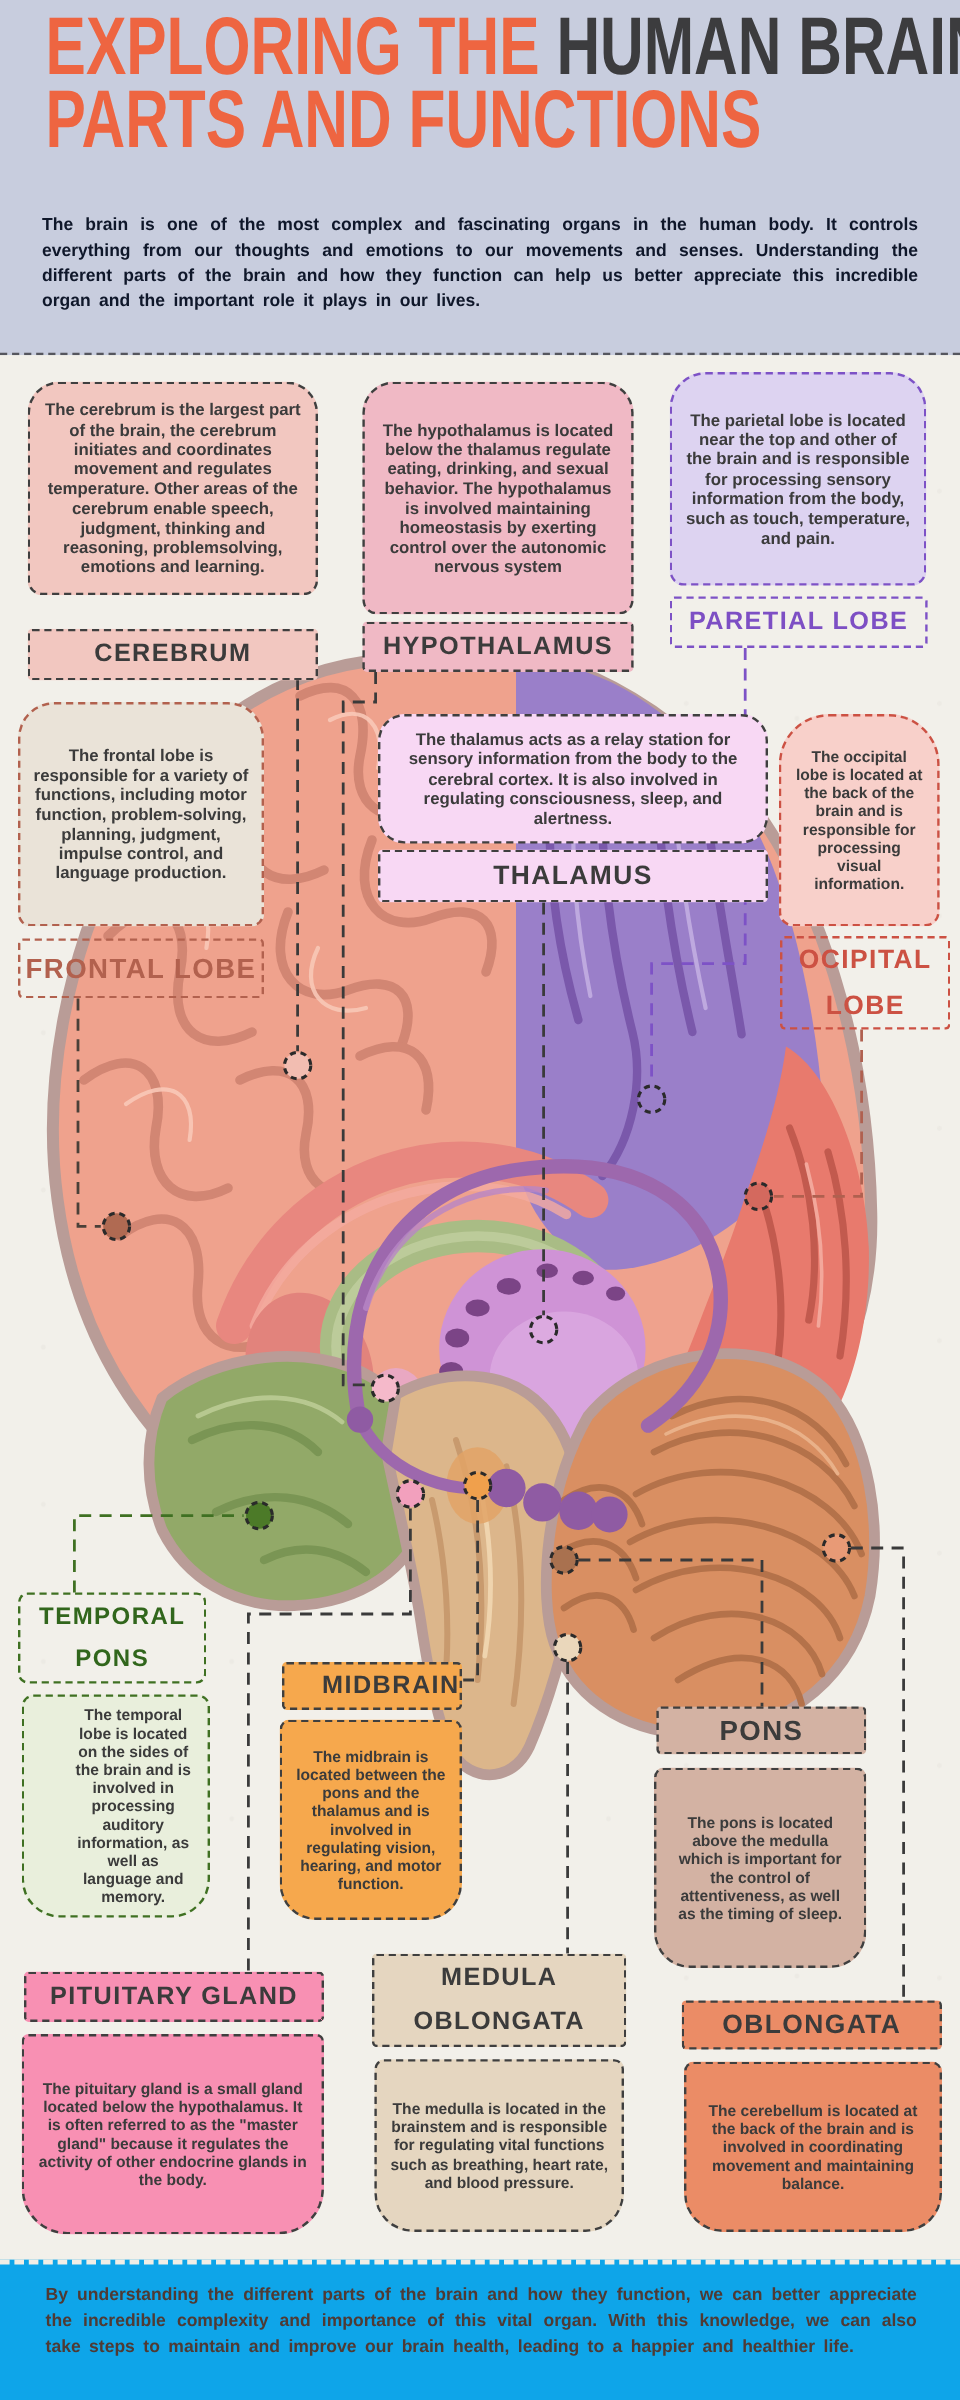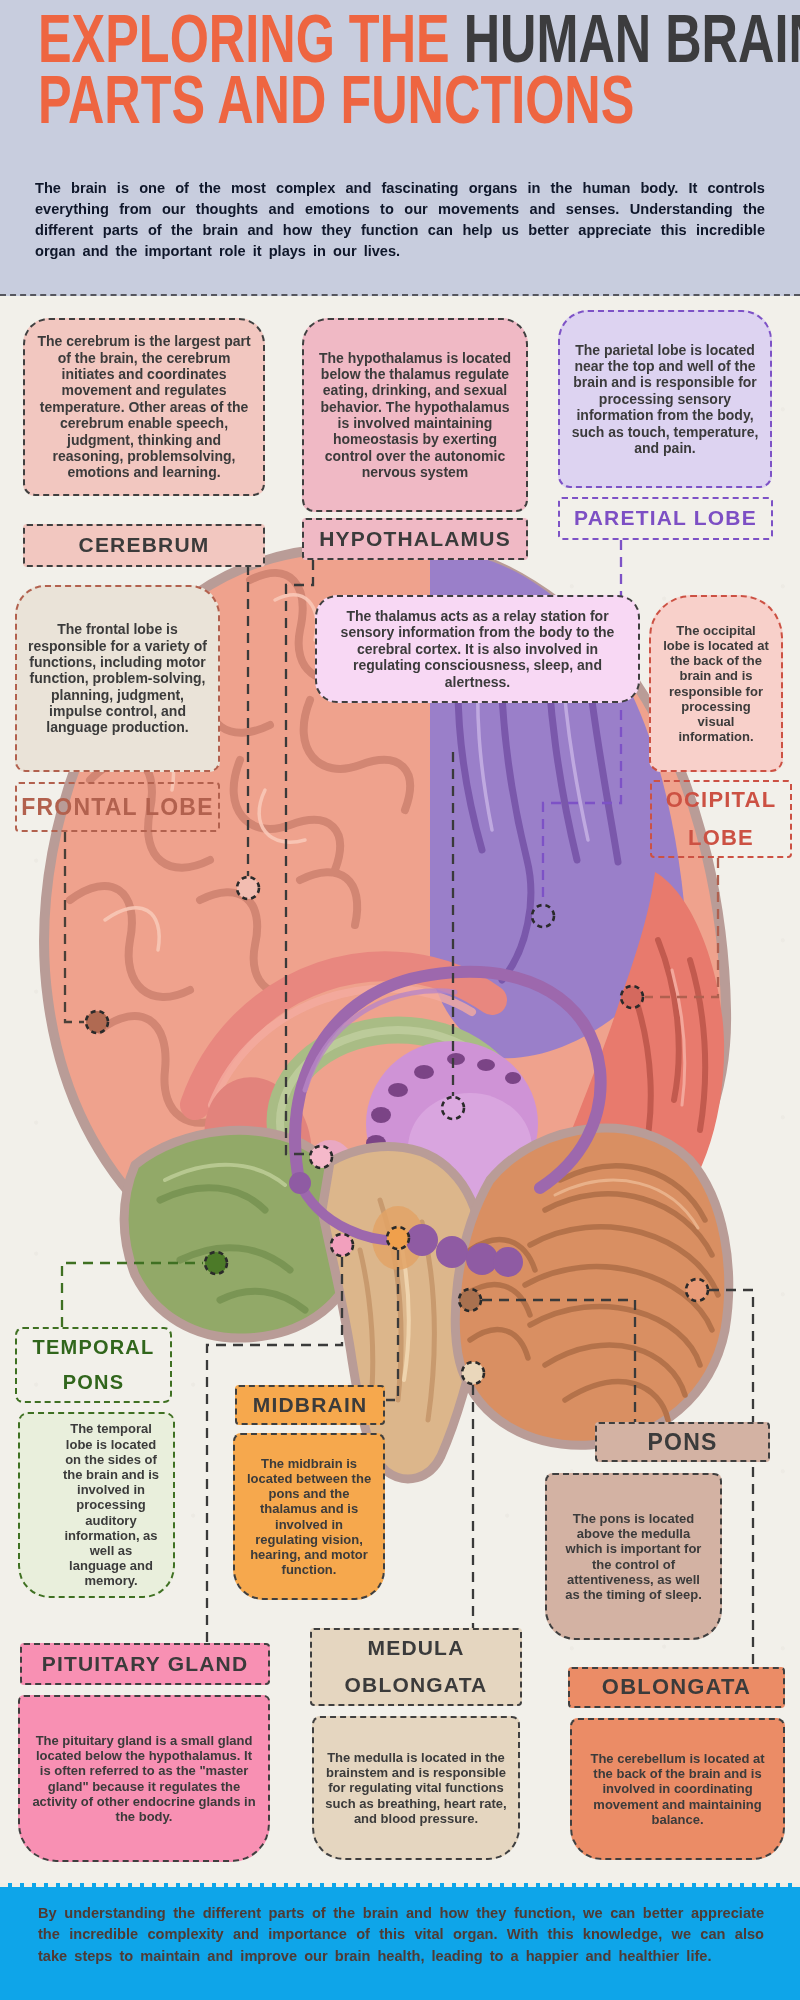--- a/index.html
+++ b/index.html
@@ -39,21 +39,21 @@
   .p-hypo{background:#f0b9c5;border-color:#3f3f3f;}
   .p-parietal{background:#ddd3f1;border-color:#7d52c6;}
   .p-parietal-label{background:transparent;border-color:#7d52c6;color:#7d4fc4;}
   .p-frontal{background:#eae3d8;border-color:#b2614e;}
   .p-frontal-label{background:transparent;border-color:#b2614e;color:#b2614e;}
   .p-thalamus{background:#f8d8f4;border-color:#3f3f3f;}
   .p-occipital{background:#f8d0ca;border-color:#cc5143;}
   .p-occipital-label{background:transparent;border-color:#cc5143;color:#cc5143;}
   .p-temporal{background:#e9efdc;border-color:#3f7022;padding-left:40px;}
   .p-temporal-label{background:transparent;border-color:#3f7022;color:#31661c;}
-  .p-midbrain{background:#f6a84d;border-color:#3f3f3f;}
+  .p-midbrain{background:#f6a84d;border-color:#3f3f3f;justify-content:flex-end;}
   .p-pons{background:#d3b2a3;border-color:#3f3f3f;}
   .p-pituitary{background:#f890b3;border-color:#3f3f3f;}
   .p-medulla{background:#e5d6c0;border-color:#3f3f3f;}
   .p-cerebellum{background:#eb8c66;border-color:#3f3f3f;}
 
   
   .footer{position:absolute;left:0;top:1883px;width:800px;height:117px;background:#0ea5e9;
           border-top:4px dashed #f1eee6;box-sizing:border-box;padding-left:18px;}
   .footer p{margin:0;position:absolute;left:38px;top:16px;width:726px;color:#4f3a34;
             font-size:14.6px;font-weight:bold;line-height:1.47;text-align:justify;word-spacing:3px;}
@@ -259,36 +259,39 @@
       </div>
 
       <div class="card desc p-hypo" style="left:302px;top:22px;width:226px;height:194px;border-radius:26px 26px 12px 12px;">
         <p>The hypothalamus is located below the thalamus regulate eating, drinking, and sexual behavior. The hypothalamus is involved maintaining homeostasis by exerting control over the autonomic nervous system</p>
       </div>
       <div class="card label p-hypo" style="left:302px;top:222px;width:226px;height:42px;">
         <span>HYPOTHALAMUS</span>
       </div>
 
       <div class="card desc p-parietal" style="left:558px;top:14px;width:214px;height:178px;border-radius:30px 30px 12px 12px;">
-        <p>The parietal lobe is located near the top and well of the brain and is responsible for processing sensory information from the body, such as touch, temperature, and pain.</p>
+        <p>The parietal lobe is located near the top and other of the brain and is responsible for processing sensory information from the body, such as touch, temperature, and pain.</p>
       </div>
       <div class="card label p-parietal-label" style="left:558px;top:201px;width:215px;height:43px;">
         <span>PARETIAL LOBE</span>
       </div>
 
       <div class="card desc p-frontal" style="left:15px;top:289px;width:205px;height:187px;border-radius:30px 30px 10px 10px;">
         <p>The frontal lobe is responsible for a variety of functions, including motor function, problem-solving, planning, judgment, impulse control, and language production.</p>
       </div>
       <div class="card label p-frontal-label" style="left:15px;top:486px;width:205px;height:50px;font-size:23px;">
         <span>FRONTAL LOBE</span>
       </div>
 
       <div class="card desc p-thalamus" style="left:315px;top:299px;width:325px;height:108px;border-radius:22px;">
         <p>The thalamus acts as a relay station for sensory information from the body to the cerebral cortex. It is also involved in regulating consciousness, sleep, and alertness.</p>
       </div>
+      <div class="card label p-thalamus" style="left:315px;top:412px;width:325px;height:44px;font-size:22px;">
+        <span>THALAMUS</span>
+      </div>
 
       <div class="card desc small p-occipital" style="left:649px;top:299px;width:134px;height:177px;border-radius:42px 42px 12px 12px;">
         <p>The occipital lobe is located at the back of the brain and is responsible for processing visual information.</p>
       </div>
       <div class="card label p-occipital-label" style="left:650px;top:484px;width:142px;height:78px;font-size:22px;padding:0 6px;">
         <span>OCIPITAL LOBE</span>
       </div>
 
       <div class="card label p-temporal-label" style="left:15px;top:1031px;width:157px;height:76px;font-size:20px;padding:0 6px;border-radius:8px;">
         <span>TEMPORAL PONS</span>
@@ -297,21 +300,21 @@
         <p>The temporal lobe is located on the sides of the brain and is involved in processing auditory information, as well as language and memory.</p>
       </div>
 
       <div class="card label p-midbrain" style="left:235px;top:1089px;width:150px;height:40px;">
         <span>MIDBRAIN</span>
       </div>
       <div class="card desc small p-midbrain" style="left:233px;top:1137px;width:152px;height:167px;border-radius:8px 8px 30px 30px;">
         <p>The midbrain is located between the pons and the thalamus and is involved in regulating vision, hearing, and motor function.</p>
       </div>
 
-      <div class="card label p-pons" style="left:547px;top:1126px;width:175px;height:40px;font-size:23px;margin-left:48px;">
+      <div class="card label p-pons" style="left:547px;top:1126px;width:175px;height:40px;font-size:23px;">
         <span>PONS</span>
       </div>
       <div class="card desc small p-pons" style="left:545px;top:1177px;width:177px;height:167px;border-radius:8px 8px 30px 30px;">
         <p>The pons is located above the medulla which is important for the control of attentiveness, as well as the timing of sleep.</p>
       </div>
 
       <div class="card label p-pituitary" style="left:20px;top:1347px;width:250px;height:42px;">
         <span>PITUITARY GLAND</span>
       </div>
       <div class="card desc small p-pituitary" style="left:18px;top:1399px;width:252px;height:167px;border-radius:6px 6px 38px 38px;">

